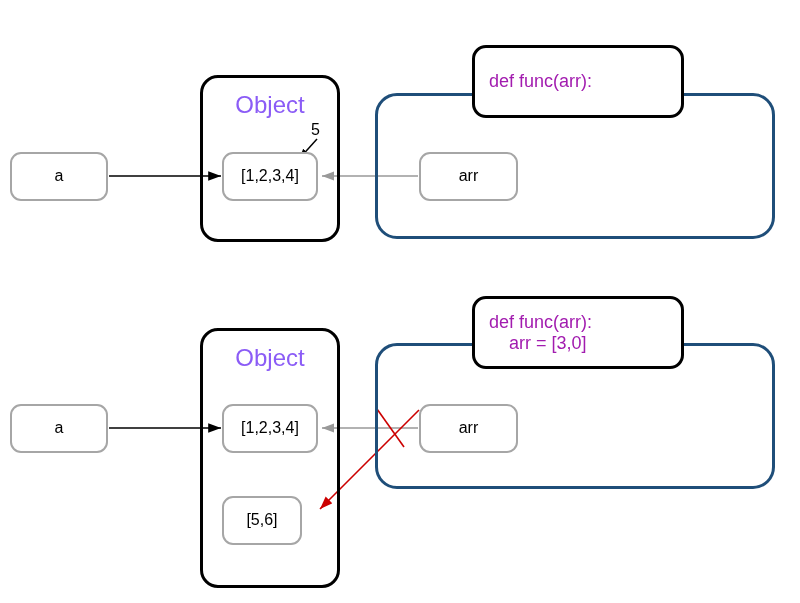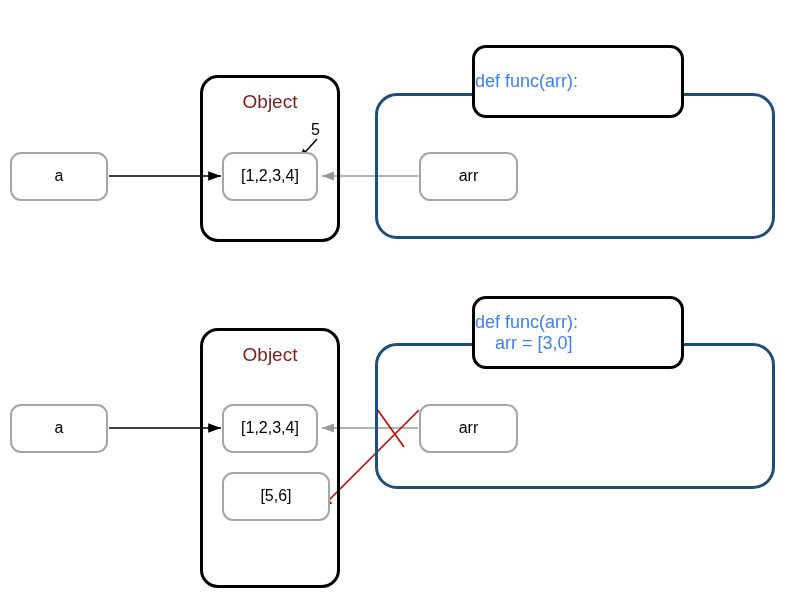--- a/index.html
+++ b/index.html
@@ -35,42 +35,42 @@
   
   .object-box{
     border:3.5px solid #000000;
     border-radius:18px;
     align-items:flex-start;
     justify-content:center;
     background:transparent;
   }
   .object-label{
     position:absolute;
-    font-size:19px;
-    color:#7f1d1d;
+    font-size:24px;
+    color:#8b5cf6;
     white-space:nowrap;
   }
 
   
   .frame-box{
     border:3px solid #1F4E79;
     border-radius:22px;
     background:transparent;
   }
 
   
   .code-box{
     border:3px solid #000000;
     border-radius:14px;
     font-size:18px;
-    color:#3b82f6;
+    color:#a21caf;
     flex-direction:column;
     align-items:flex-start;
     justify-content:center;
-    padding:6px 0;
+    padding:6px 14px;
     white-space:pre;
     background:#ffffff;
   }
   .code-line{display:block;white-space:pre;}
 
   .annot-num{
     position:absolute;
     font-size:16px;
     color:#000000;
   }
@@ -141,21 +141,21 @@
   </div>
 
   <div class="node object-box" style="left:200px;top:328px;width:140px;height:260px;">
     <span class="object-label" style="left:0;right:0;top:13px;">Object</span>
   </div>
 
   <div class="node var-box" style="left:222px;top:404px;width:96px;height:49px;">
     <span>[1,2,3,4]</span>
   </div>
 
-  <div class="node var-box" style="left:222px;top:472px;width:108px;height:49px;">
+  <div class="node var-box" style="left:222px;top:496px;width:80px;height:49px;">
     <span>[5,6]</span>
   </div>
 
   <div class="node frame-box" style="left:375px;top:343px;width:400px;height:146px;"></div>
 
   <div class="node var-box" style="left:419px;top:404px;width:99px;height:49px;">
     <span>arr</span>
   </div>
 
   <div class="node code-box" style="left:472px;top:296px;width:212px;height:73px;">

